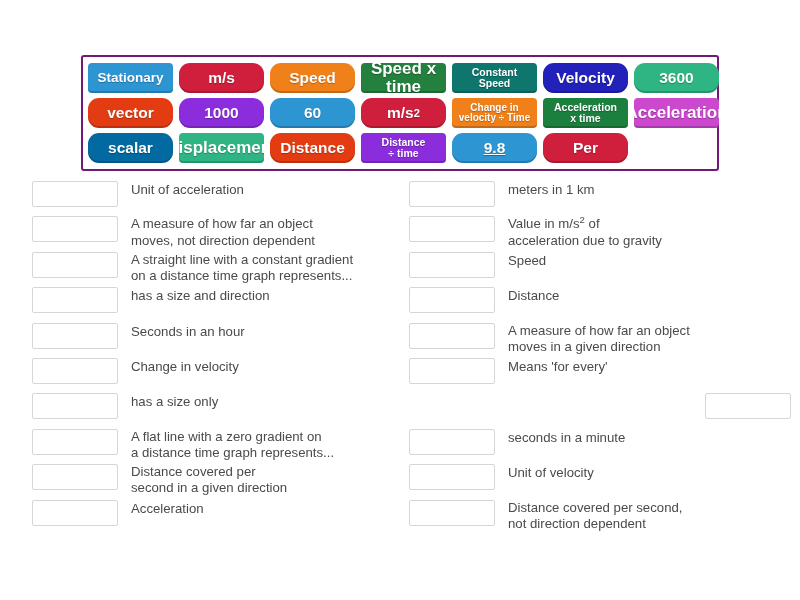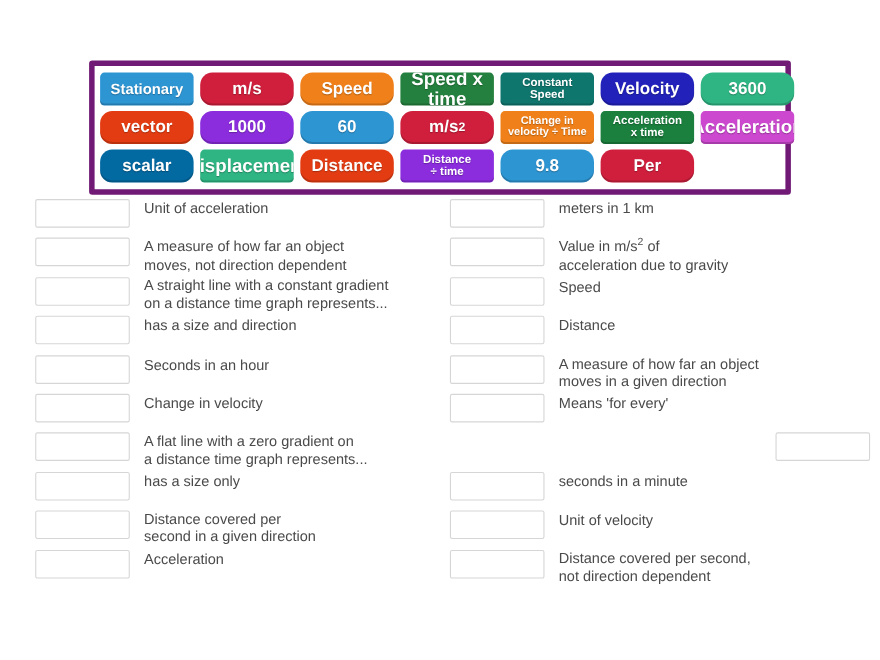--- a/index.html
+++ b/index.html
@@ -17,21 +17,21 @@
     color: #444444;
   }
 
   
   #tile-bank {
     position: absolute;
     left: 81px;
     top: 55px;
     width: 638px;
     box-sizing: border-box;
-    border: 5px solid #701a75;
+    border: 2px solid #701a75;
     border-radius: 3px;
     background: #ffffff;
     padding: 6px 20px 6px 5px;
   }
   .tile-row {
     display: flex;
     flex-direction: row;
     gap: 6px;
     margin-bottom: 5px;
   }
@@ -120,21 +120,21 @@
       <div class="tile fs-16" style="background: rgb(207, 31, 60);">m/s<sup>2</sup></div>
       <div class="tile fs-10" style="background: rgb(240, 129, 26);">Change in<br>velocity ÷ Time</div>
       <div class="tile fs-11" style="background: rgb(27, 127, 62);">Acceleration<br>x time</div>
       <div class="tile fs-12" style="background: rgb(203, 72, 207);">Acceleration</div>
     </div>
     <div class="tile-row">
       <div class="tile fs-16" style="background: #0369a1;">scalar</div>
       <div class="tile fs-12" style="background: rgb(47, 181, 131);">Displacement</div>
       <div class="tile fs-16" style="background: rgb(228, 60, 18);">Distance</div>
       <div class="tile fs-11" style="background: rgb(139, 45, 221);">Distance<br>÷ time</div>
-      <div class="tile fs-16" style="background: rgb(46, 149, 211);">9.8</div>
+      <div class="tile fs-16" style="background: rgb(46, 149, 211); text-decoration: underline;">9.8</div>
       <div class="tile fs-16" style="background: rgb(207, 31, 60);">Per</div>
     </div>
   </div>
 
 <div id="answer-col-left" class="answer-col">
     <div class="answer-row">
       <div class="drop-slot"></div>
       <div class="answer-text">Unit of acceleration</div>
     </div>
     <div class="answer-row">
@@ -154,29 +154,29 @@
     <div class="answer-row">
       <div class="drop-slot"></div>
       <div class="answer-text">Seconds in an hour</div>
     </div>
     <div class="answer-row">
       <div class="drop-slot"></div>
       <div class="answer-text">Change in velocity</div>
     </div>
     <div class="answer-row">
       <div class="drop-slot"></div>
+      <div class="answer-text">has a size only</div>
+    </div>
+    <div class="answer-row">
+      <div class="drop-slot"></div>
       <div class="answer-text two-line">A flat line with a zero gradient on
 a distance time graph represents...</div>
     </div>
     <div class="answer-row">
       <div class="drop-slot"></div>
-      <div class="answer-text">has a size only</div>
-    </div>
-    <div class="answer-row">
-      <div class="drop-slot"></div>
       <div class="answer-text two-line">Distance covered per
 second in a given direction</div>
     </div>
     <div class="answer-row">
       <div class="drop-slot"></div>
       <div class="answer-text">Acceleration</div>
     </div>
   </div>
 <div id="answer-col-right" class="answer-col">
     <div class="answer-row">

